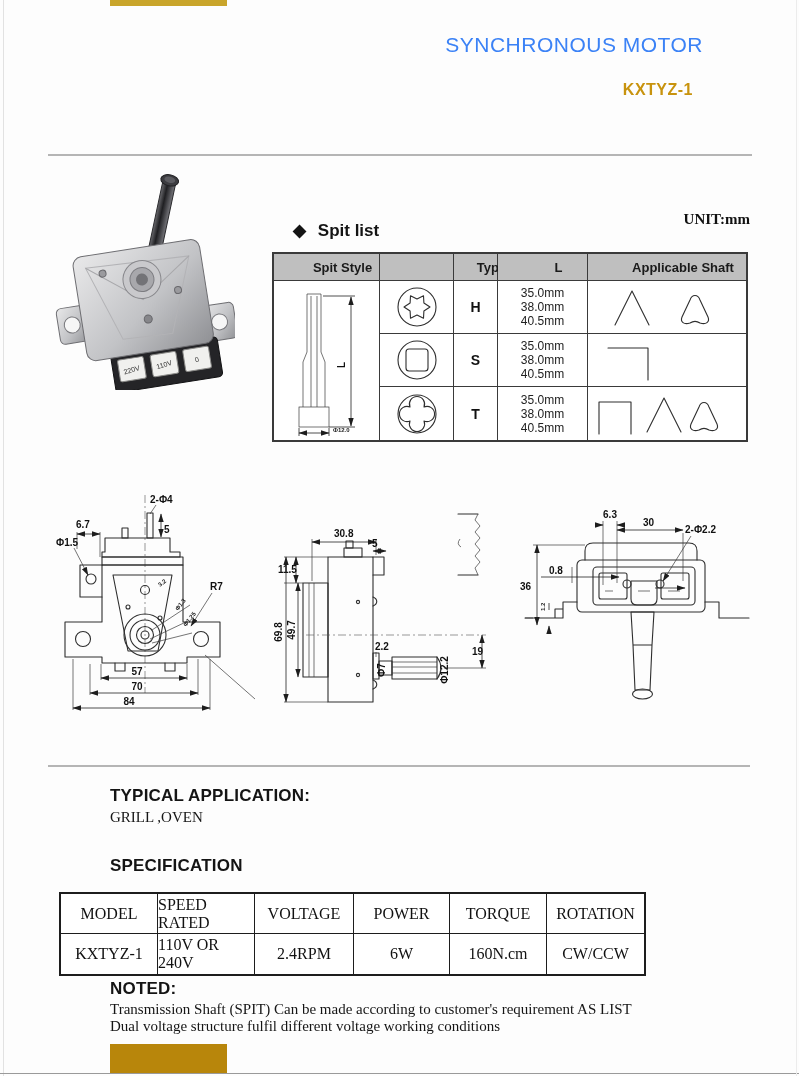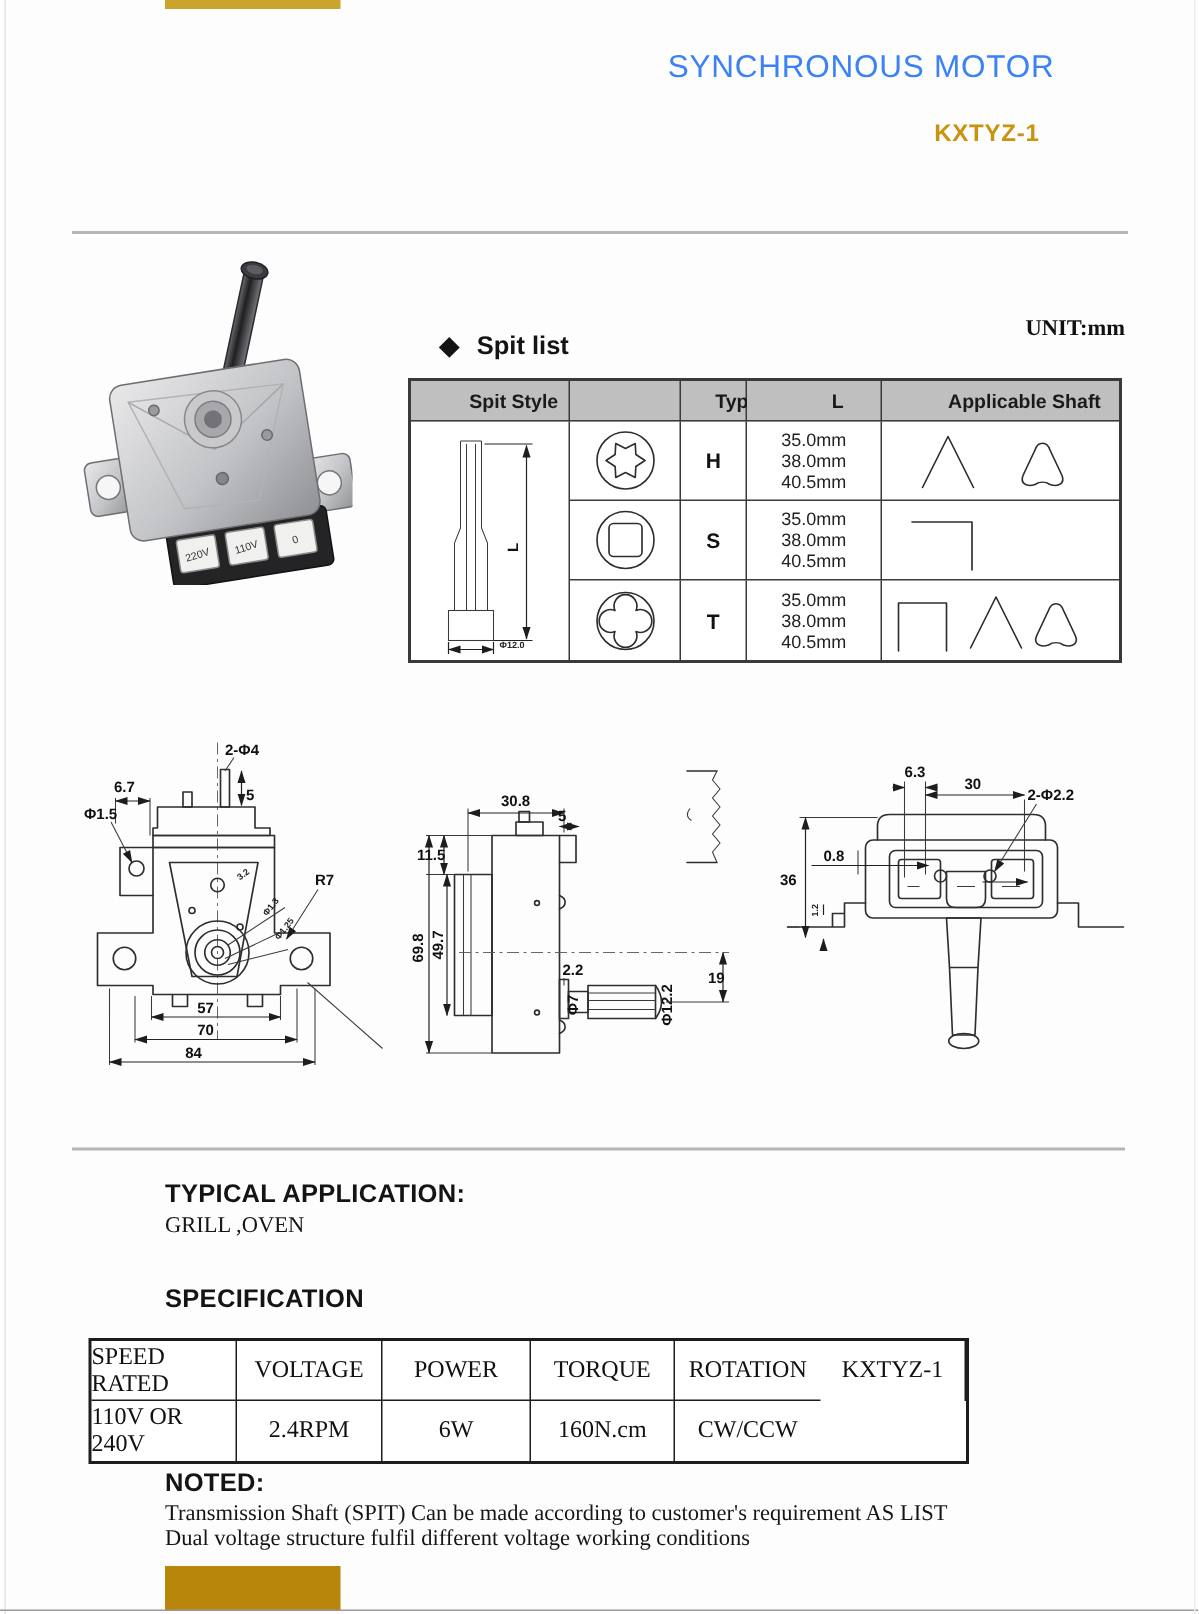--- a/index.html
+++ b/index.html
@@ -329,20 +329,21 @@
     <path class="dimline" d="M44,116 L44,123 M44,146 L44,139" marker-end="url(#ar)"></path>
   </svg>
 
   <div class="abs rule" style="left:48px;right:49px;top:765px;"></div>
 
   <div class="abs sec-h" style="left:110px;top:786px;">TYPICAL APPLICATION:</div>
   <div class="abs serif" style="left:110px;top:809px;font-size:15px;color:#151515;">GRILL ,OVEN</div>
 
   <div class="abs sec-h" style="left:110px;top:856px;">SPECIFICATION</div>
   <div id="specTable" class="abs" style="left:59px;top:892px;">
+    <div class="spbr spbb">MODEL</div>
     <div class="spbr spbb">SPEED RATED</div>
     <div class="spbr spbb">VOLTAGE</div>
     <div class="spbr spbb">POWER</div>
     <div class="spbr spbb">TORQUE</div>
     <div class="spbb">ROTATION</div>
     <div class="spbr">KXTYZ-1</div>
     <div class="spbr">110V OR 240V</div>
     <div class="spbr">2.4RPM</div>
     <div class="spbr">6W</div>
     <div class="spbr">160N.cm</div>

